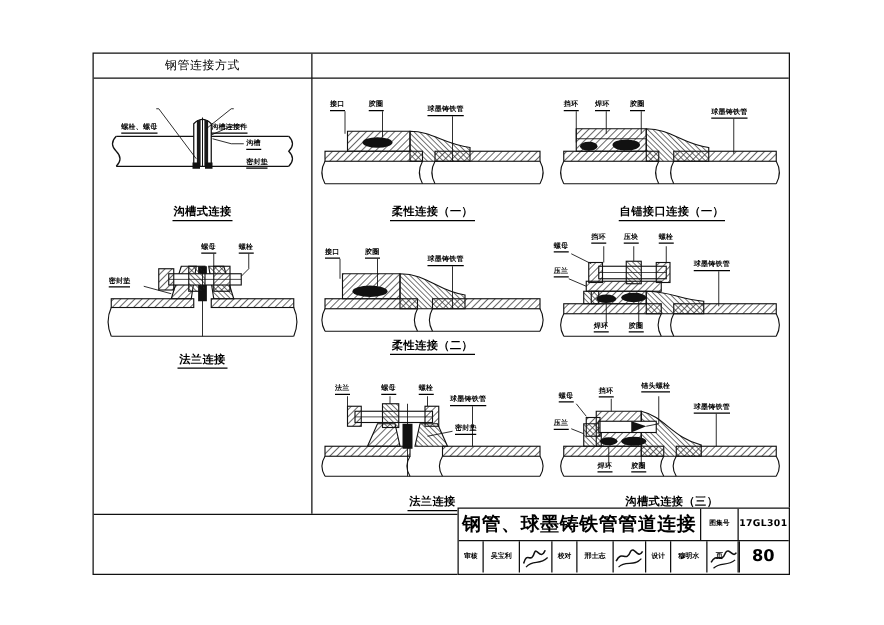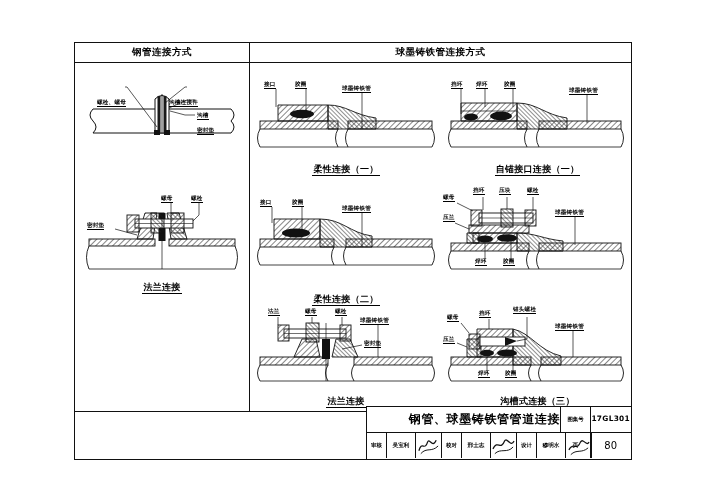--- a/index.html
+++ b/index.html
@@ -7,21 +7,21 @@
        font-family:"DejaVu Sans","Liberation Sans",sans-serif;color:#000;}
   #sheet{position:absolute;left:0;top:0;width:707px;height:500px;background:#fff;}
 
   
   .frame{position:absolute;left:74px;top:42px;width:558px;height:418px;
          border:1.6px solid #111;box-sizing:border-box;background:#fff;}
   
   .hdr{position:absolute;left:0;top:0;width:100%;height:20px;
        border-bottom:1.4px solid #111;box-sizing:border-box;}
   .hdr-div{position:absolute;left:174px;top:0;width:1.4px;height:20px;background:#111;}
-  .hdr-t{position:absolute;top:3px;font-size:9.5px;font-weight:bold;text-align:center;
+  .hdr-t{position:absolute;top:3px;font-size:9.5px;font-weight:normal;text-align:center;
          letter-spacing:.5px;}
   .hdr-left{left:0;width:174px;}
   .hdr-right{left:174px;width:383px;}
 
   
   .vdiv{position:absolute;left:174px;top:20px;width:1.4px;height:348px;background:#111;}
   
   .hdiv-bottom{position:absolute;left:0;top:368px;width:100%;height:1.3px;background:#111;}
 
   
@@ -35,51 +35,50 @@
   .lbl u{text-decoration:none;border-bottom:.8px solid #000;padding-bottom:.5px;}
 
   svg{display:block;overflow:visible;}
 
   
   .tb{position:absolute;left:366px;top:406px;width:266px;height:54px;
       border:1.4px solid #111;box-sizing:border-box;background:#fff;}
   .tb-main{position:absolute;left:0;top:0;width:100%;height:26px;box-sizing:border-box;
            border-bottom:1.2px solid #111;}
   .tb-title{position:absolute;left:0;top:0;width:194px;height:24.6px;line-height:24.6px;
-            text-align:right;font-size:12px;font-weight:bold;letter-spacing:.6px;
+            text-align:center;font-size:15px;font-weight:bold;letter-spacing:.6px;
             border-right:1.2px solid #111;box-sizing:border-box;}
   .tb-no-lbl{position:absolute;left:194px;top:0;width:30px;height:24.6px;line-height:24.6px;
              text-align:center;font-size:5.4px;font-weight:bold;
              border-right:1.2px solid #111;box-sizing:border-box;}
   .tb-no-val{position:absolute;left:224px;top:0;width:39.4px;height:24.6px;line-height:24.6px;
              text-align:center;font-size:7.4px;font-weight:bold;letter-spacing:.3px;}
   .tb-row2{position:absolute;left:0;top:26px;width:100%;height:25px;}
   .sig{position:absolute;top:0;height:25px;box-sizing:border-box;
        border-right:1.2px solid #111;font-size:5.4px;font-weight:bold;
        line-height:25px;text-align:center;overflow:hidden;}
   .sigink{position:absolute;top:0;height:25px;box-sizing:border-box;
           border-right:1.2px solid #111;overflow:hidden;}
   .ink{position:absolute;left:0;top:0;width:100%;height:100%;}
 
   .pg-lbl{position:absolute;left:194px;top:0;width:30px;height:25px;line-height:25px;
           text-align:center;font-size:5.8px;font-weight:bold;
           border-right:1.2px solid #111;box-sizing:border-box;}
   .pg-val{position:absolute;left:224px;top:0;width:39.4px;height:25px;line-height:25px;
-          text-align:center;font-size:10px;font-weight:normal;}
+          text-align:center;font-size:13px;font-weight:bold;}
 </style>
 </head>
 <body>
 
 <div id="sheet">
 
   <div class="frame">
 
     <div class="hdr">
       <div class="hdr-t hdr-left">钢管连接方式</div>
-      <div class="hdr-t hdr-right">球墨铸铁管连接方式</div>
       <div class="hdr-div"></div>
     </div>
     <div class="vdiv"></div>
     <div class="hdiv-bottom"></div>
 
     <div class="cell" style="left:0;top:20px;width:174px;height:116px;">
       <svg width="174" height="100" viewBox="0 0 174 100">
         <defs>
           <pattern id="hx" width="4" height="4" patternUnits="userSpaceOnUse" patternTransform="rotate(45)">
             <line x1="0" y1="0" x2="0" y2="4" stroke="#222" stroke-width="1.1"></line>
@@ -106,20 +105,21 @@
 
         <polyline points="50,24 52,24 82,64" fill="none" stroke="#111" stroke-width=".7"></polyline>
         <polyline points="112,24 110,24 90,40" fill="none" stroke="#111" stroke-width=".7"></polyline>
         <polyline points="120,37 112,37 94,45" fill="none" stroke="#111" stroke-width=".7"></polyline>
         <polyline points="120,52 110,52 95,48" fill="none" stroke="#111" stroke-width=".7"></polyline>
       </svg>
       <div class="lbl" style="left:22px;top:37px;"><u>螺栓、螺母</u></div>
       <div class="lbl" style="left:94px;top:37px;"><u>沟槽连接件</u></div>
       <div class="lbl" style="left:122px;top:50px;"><u>沟槽</u></div>
       <div class="lbl" style="left:122px;top:65px;"><u>密封垫</u></div>
+      <div class="cap" style="top:100px;"><u>沟槽式连接</u></div>
     </div>
 
     <div class="cell" style="left:175px;top:20px;width:192px;height:116px;">
       <svg width="192" height="100" viewBox="0 0 192 100">
 
         <rect x="10" y="58" width="78" height="8" fill="url(#hx)" stroke="#111" stroke-width=".9"></rect>
         <rect x="98" y="58" width="84" height="8" fill="url(#hx)" stroke="#111" stroke-width=".9"></rect>
 
         <path d="M28,42 L78,42 L78,58 L28,58 Z" fill="url(#hx)" stroke="#111" stroke-width=".9"></path>
 
@@ -219,21 +219,21 @@
         <path d="M84,66 q-5,9 0,18" fill="none" stroke="#111" stroke-width=".9"></path>
         <path d="M96,66 q-5,9 0,18" fill="none" stroke="#111" stroke-width=".9"></path>
         <path d="M182,66 q5,9 0,18" fill="none" stroke="#111" stroke-width=".9"></path>
         <polyline points="22,26 22,42" fill="none" stroke="#111" stroke-width=".7"></polyline>
         <polyline points="52,26 52,48" fill="none" stroke="#111" stroke-width=".7"></polyline>
         <polyline points="112,32 112,66" fill="none" stroke="#111" stroke-width=".7"></polyline>
       </svg>
       <div class="lbl" style="left:10px;top:19px;"><u>接口</u></div>
       <div class="lbl" style="left:42px;top:19px;"><u>胶圈</u></div>
       <div class="lbl" style="left:92px;top:25px;"><u>球墨铸铁管</u></div>
-      <div class="cap" style="top:112px;"><u>柔性连接（二）</u></div>
+      <div class="cap" style="top:89px;"><u>柔性连接（二）</u></div>
     </div>
 
     <div class="cell" style="left:368px;top:138px;width:189px;height:116px;">
       <svg width="189" height="100" viewBox="0 0 189 100">
         <rect x="8" y="62" width="78" height="8" fill="url(#hx)" stroke="#111" stroke-width=".9"></rect>
         <rect x="96" y="62" width="82" height="8" fill="url(#hx)" stroke="#111" stroke-width=".9"></rect>
 
         <path d="M30,52 L74,52 L74,62 L30,62 Z" fill="url(#hx)" stroke="#111" stroke-width=".9"></path>
         <path d="M24,52 L36,52 L36,62 L24,62 Z" fill="url(#hx2)" stroke="#111" stroke-width=".9"></path>
 

